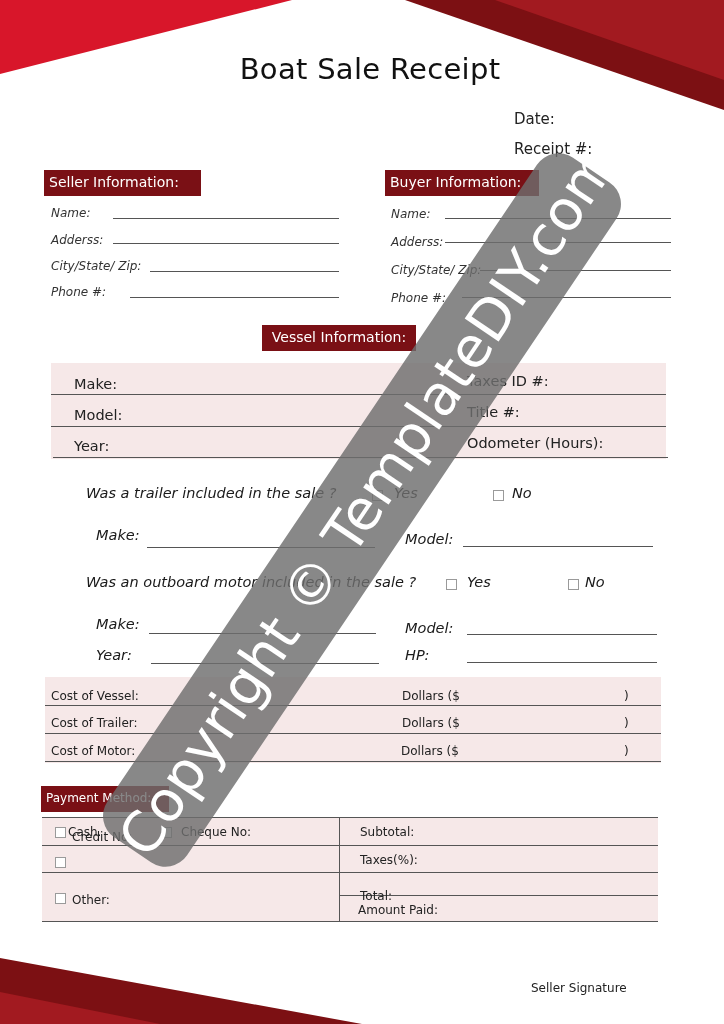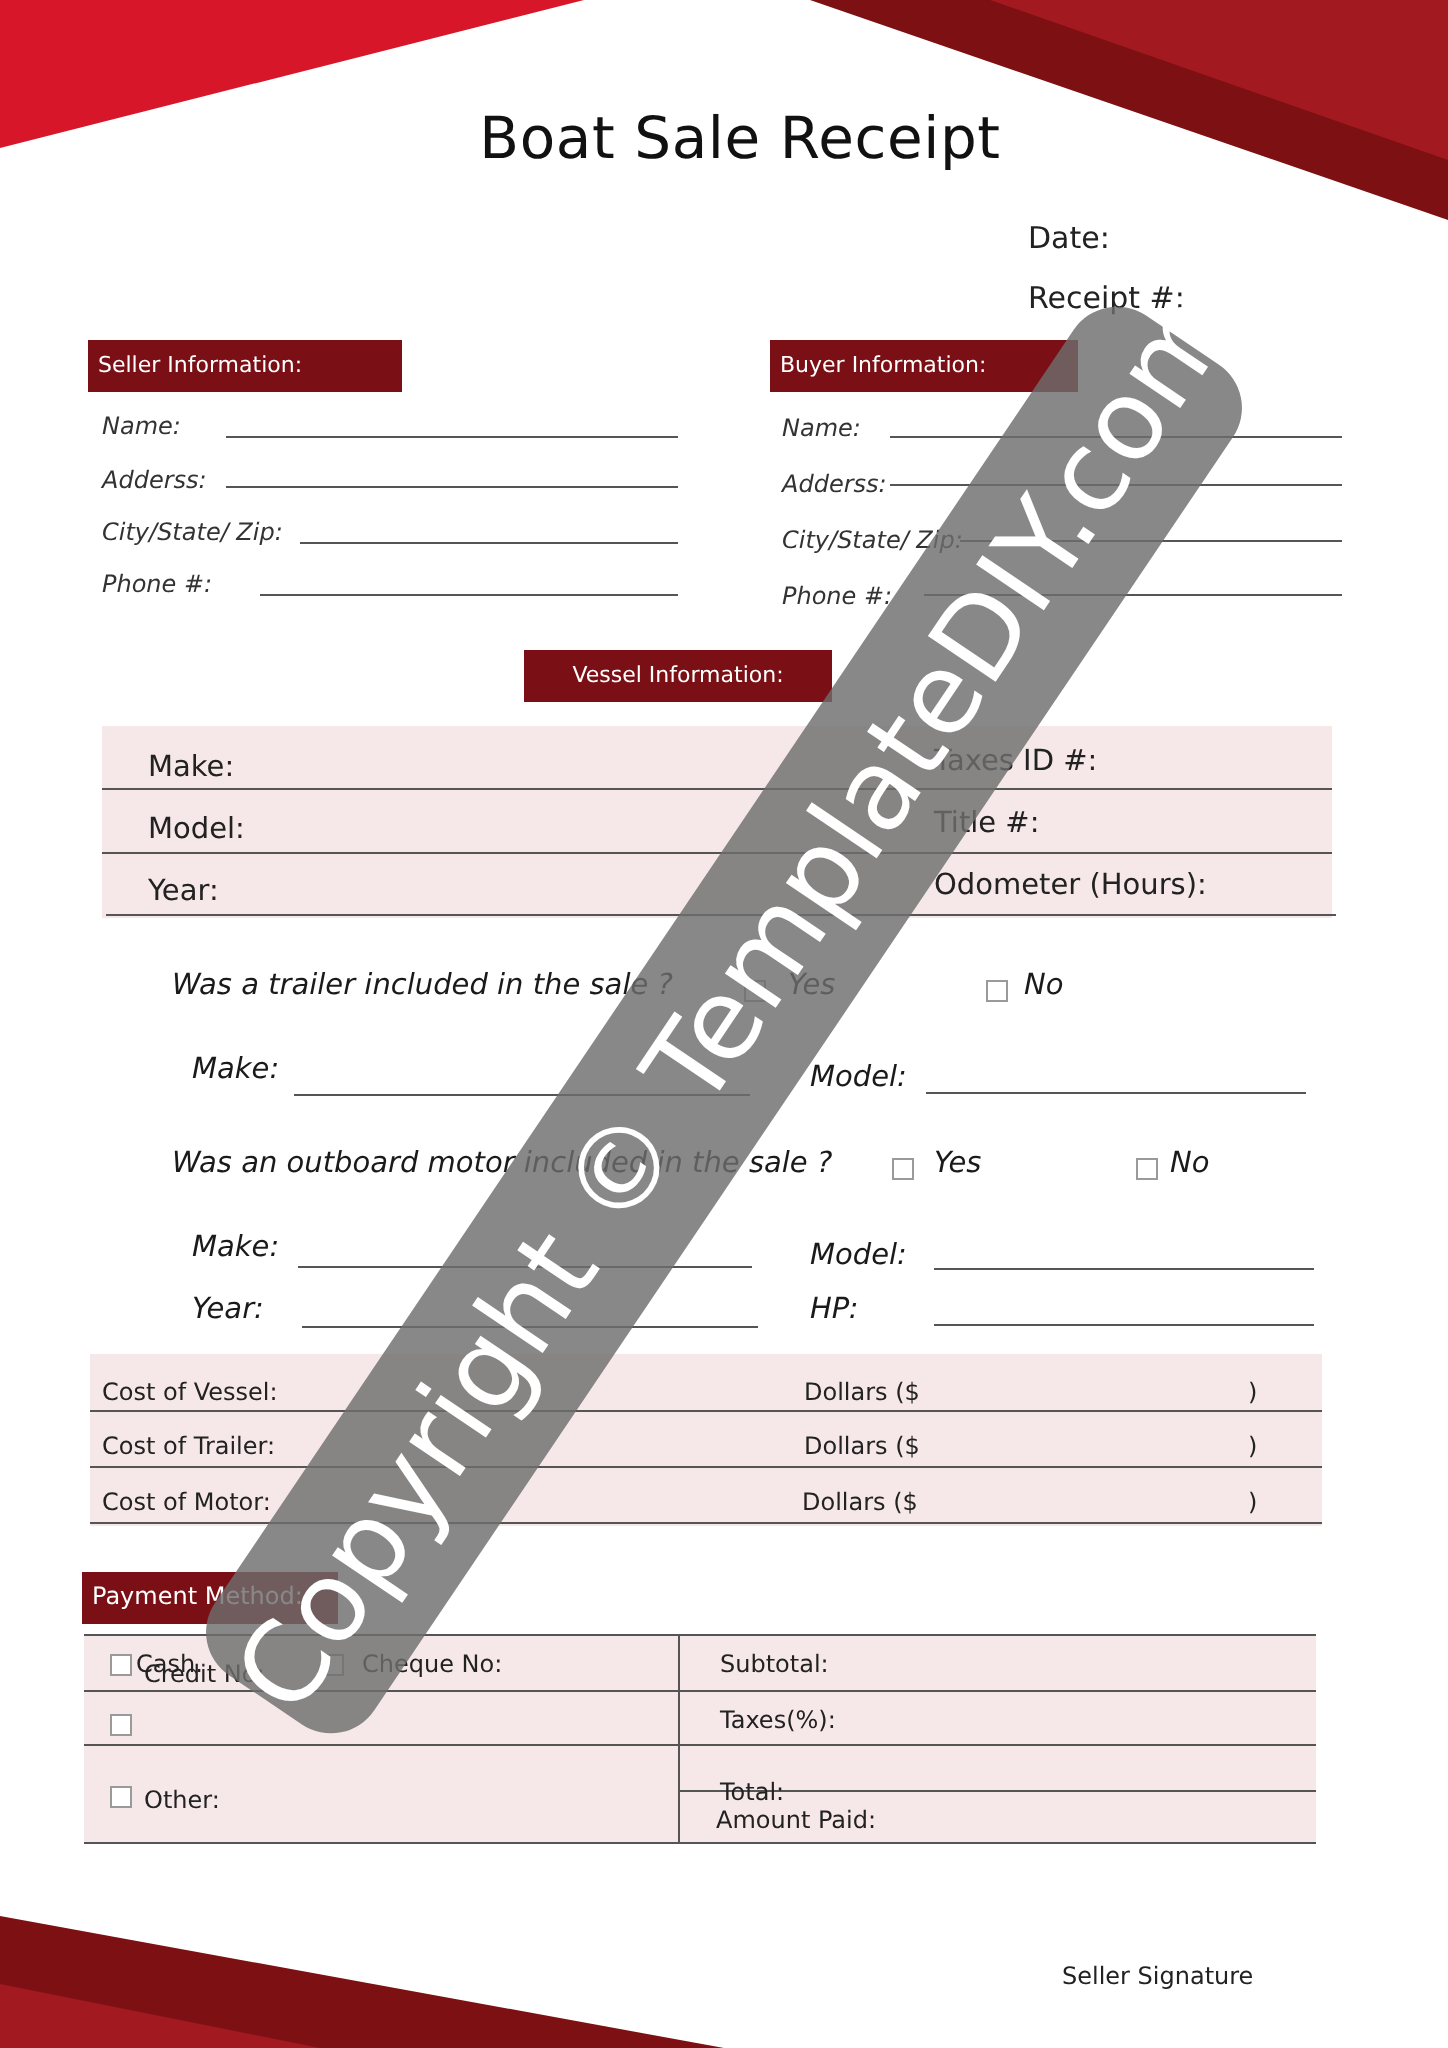--- a/index.html
+++ b/index.html
@@ -2,21 +2,21 @@
 <html><head>
 <meta charset="utf-8">
 <style>
   html, body { margin:0; padding:0; }
   body { width:724px; height:1024px; position:relative; overflow:hidden; background:#ffffff;
          font-family:"DejaVu Sans", sans-serif; color:#1f1f1f; }
   .abs { position:absolute; }
   .deco { position:absolute; left:0; top:0; width:724px; height:1024px; pointer-events:none; }
   .title { left:0; width:740px; top:52px; text-align:center; font-size:29px; color:#111; letter-spacing:0.3px; }
   .meta { font-size:15px; color:#222; }
-  .badge { background:#7a1015; color:#fff; font-size:11px; padding:3px 5px 4px 5px; height:19px; line-height:19px; white-space:nowrap; }
+  .badge { background:#7a1015; color:#fff; font-size:14px; padding:3px 5px 4px 5px; height:19px; line-height:19px; white-space:nowrap; }
   .lbl { font-size:12px; color:#333; white-space:nowrap;font-style:italic; }
   .line { border-bottom:1.3px solid #555; height:0; }
   .band { background:#f6e8e8; }
   .rowline { border-bottom:1.6px solid #555; height:0; }
   .vlabel { font-size:14.5px; color:#222; white-space:nowrap; }
   .q { font-size:14.5px; color:#1a1a1a; white-space:nowrap;font-style:italic; }
   .cb { width:9px; height:9px; border:1px solid #9a9a9a; background:#fff; display:inline-block; }
   .small { font-size:12px; color:#222; white-space:nowrap; }
   .wm { position:absolute; left:35px; top:452px; width:820px; height:96px; background:rgba(110,110,110,0.82);
         border-radius:26px; transform:rotate(-56deg); transform-origin:center center;

